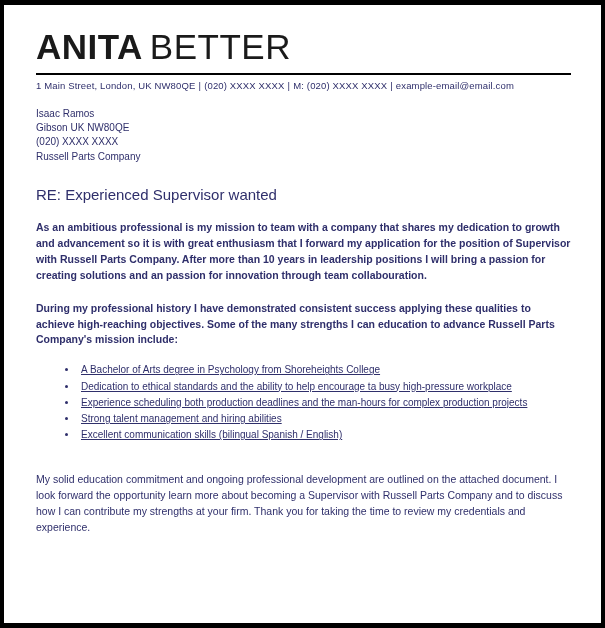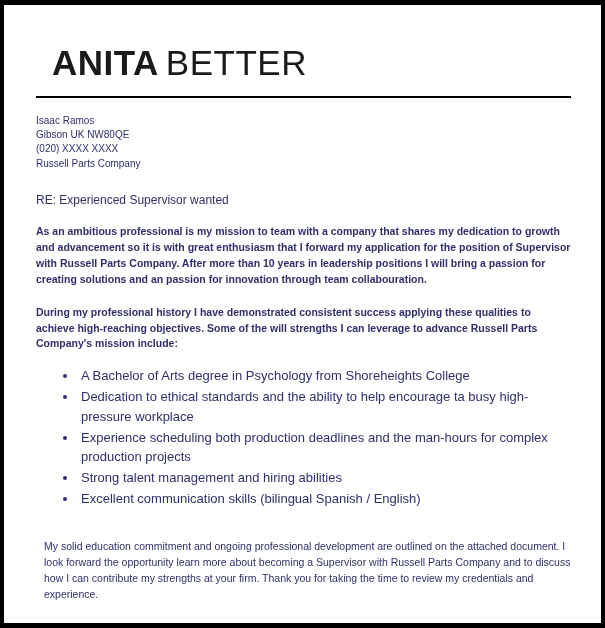--- a/index.html
+++ b/index.html
@@ -25,21 +25,21 @@
   }
   .sheet {
     box-sizing: border-box;
     width: 100%;
     height: 100%;
     padding: 24px 30px 0 32px;
   }
 
   
   .letterhead {
-    margin: 16px;
+    margin: 0;
     padding: 0;
     line-height: 1;
     white-space: nowrap;
   }
   .name-first {
     font-size: 35px;
     font-weight: 700;
     letter-spacing: 0.5px;
     color: #1a1a1a;
   }
@@ -71,86 +71,89 @@
   .recipient {
     margin-top: 16px;
     font-size: 10px;
     line-height: 1.42;
     color: #2f2f6b;
   }
   .recipient div { white-space: nowrap; }
 
   .subject {
     margin-top: 22px;
-    font-size: 12px;
+    font-size: 15px;
     color: #2f2f6b;
   }
   .salutation {
     margin-top: 16px;
     font-size: 10.5px;
     color: #2f2f6b;
   }
   .para {
     margin-top: 17px;
     font-size: 10.5px;
     line-height: 1.52;
     color: #2f2f6b;
     text-align: left;
     font-weight: bold;
   }
   .bullets {
     margin: 14px 0 0 0;
     padding-left: 42px;
-    font-size: 13px;
+    font-size: 10px;
     line-height: 1.52;
     color: #2f2f6b;
+    text-decoration: underline;
   }
   .bullets li {
     margin-bottom: 1px;
     padding-left: 3px;
   }
   .closing-para {
     margin-top: 30px;
     font-size: 10.5px;
     line-height: 1.52;
     color: #2f2f6b;
-    margin-left: 8px;
   }
   .signoff {
     margin-top: 18px;
     font-size: 10.5px;
     color: #2f2f6b;
   }
 </style>
 </head>
 <body>
 
 <div class="page">
   <div class="sheet">
 
     <div class="letterhead">
       <span class="name-first">ANITA</span><span class="name-last">BETTER</span>
     </div>
 
     <div class="rule"></div>
 
+    <div class="contact-line">
+      <span>1 Main Street, London, UK NW80QE</span><span class="contact-sep">|</span><span>(020) XXXX XXXX</span><span class="contact-sep">|</span><span>M: (020) XXXX XXXX</span><span class="contact-sep">|</span><span>example-email@email.com</span>
+    </div>
 
     <div class="recipient">
       <div>Isaac Ramos</div>
       <div>Gibson UK NW80QE</div>
       <div>(020) XXXX XXXX</div>
       <div>Russell Parts Company</div>
     </div>
 
     <div class="subject">RE: Experienced Supervisor wanted</div>
 
 
     <div class="para">As an ambitious professional is my mission to team with a company that shares my dedication to growth and advancement so it is with great enthusiasm that I forward my application for the position of Supervisor with Russell Parts Company. After more than 10 years in leadership positions I will bring a passion for creating solutions and an passion for innovation through team collabouration.</div>
 
-    <div class="para">During my professional history I have demonstrated consistent success applying these qualities to achieve high-reaching objectives. Some of the will strengths I can leverage to advance Russell Parts Company's mission include:</div>
+    <div class="para">During my professional history I have demonstrated consistent success applying these qualities to achieve high-reaching objectives. Some of the many strengths I can education to advance Russell Parts Company's mission include:</div>
 
     <ul class="bullets">
       <li>A Bachelor of Arts degree in Psychology from Shoreheights College</li>
       <li>Dedication to ethical standards and the ability to help encourage ta busy high-pressure workplace</li>
       <li>Experience scheduling both production deadlines and the man-hours for complex production projects</li>
       <li>Strong talent management and hiring abilities</li>
       <li>Excellent communication skills (bilingual Spanish / English)</li>
     </ul>
 
     <div class="closing-para">My solid education commitment and ongoing professional development are outlined on the attached document. I look forward the opportunity learn more about becoming a Supervisor with Russell Parts Company and to discuss how I can contribute my strengths at your firm. Thank you for taking the time to review my credentials and experience.</div>

